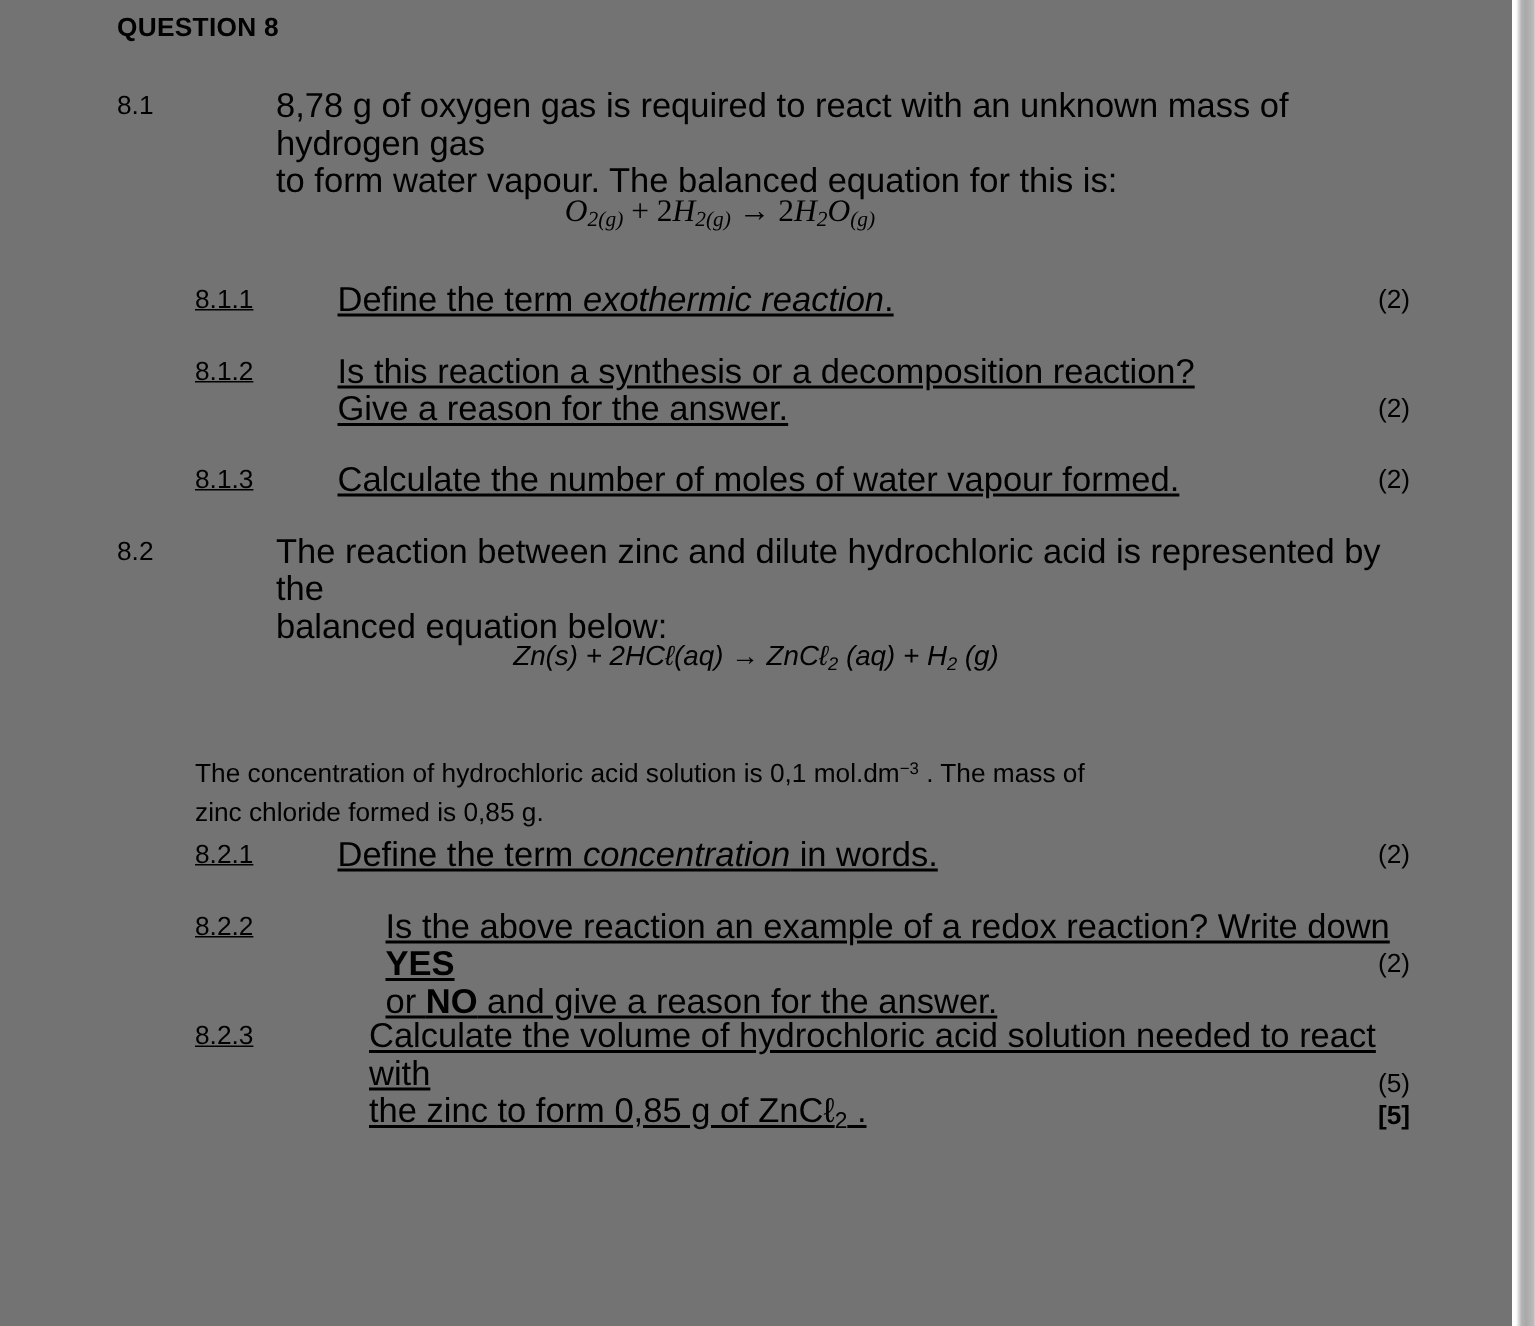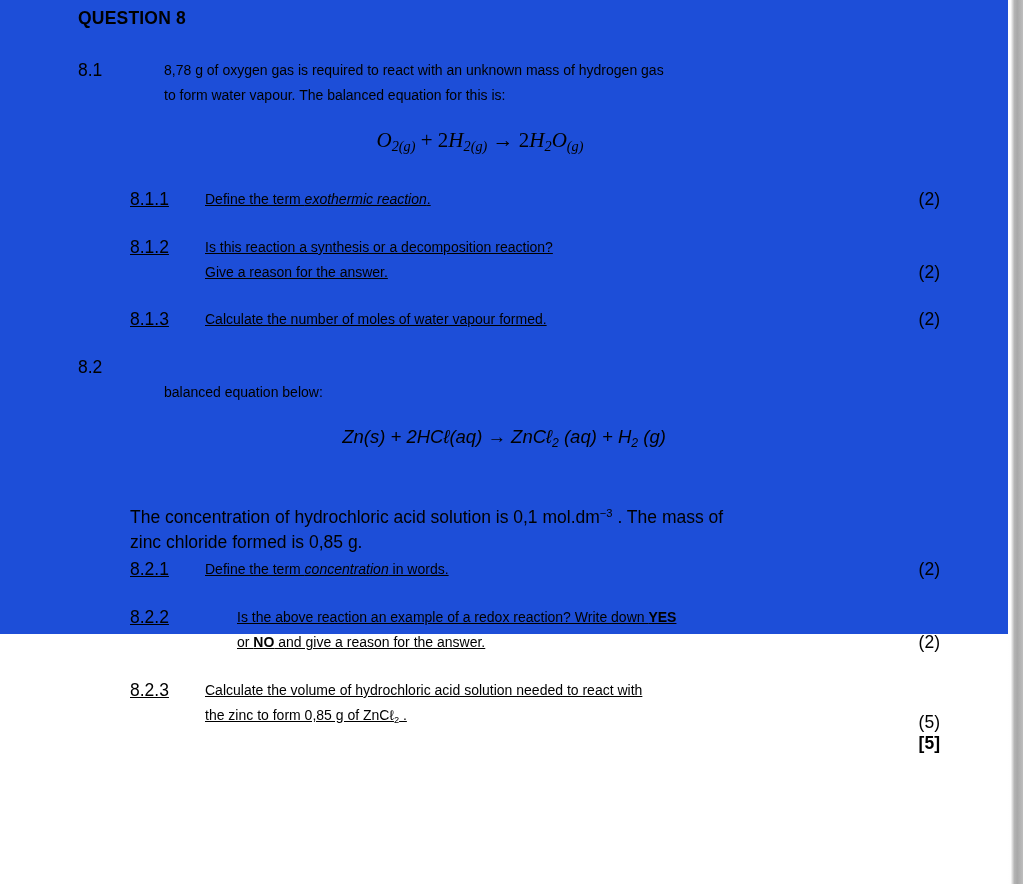--- a/index.html
+++ b/index.html
@@ -24,22 +24,22 @@
     width: 15px;
     height: 884px;
     background: linear-gradient(to right, #ffffff 0%, #fdfdfd 18%, #b4b4b4 42%, #a8a8a8 62%, #bdbdbd 100%);
   }
 
   .sheet {
     position: absolute;
     left: 0;
     top: 0;
     width: 1008px;
-    height: 634px;
-    background: #1d4ed8;
+    height: 884px;
+    background: #737373;
   }
 
   .question-heading {
     position: absolute;
     left: 78px;
     top: 8px;
     font-size: 17.5px;
     font-weight: bold;
     letter-spacing: 0.2px;
   }
@@ -50,22 +50,23 @@
     display: flex;
     align-items: flex-start;
   }
   .item .num {
     flex: 0 0 auto;
     font-size: 17.5px;
     line-height: 25px;
   }
   .item .body {
     flex: 1 1 auto;
-    font-size: 14px;
-    line-height: 25px;
+    font-size: 23px;
+    line-height: 25px;
+    margin-left: 20px;
   }
   .item .marks {
     position: absolute;
     right: 0;
     font-size: 17.5px;
     line-height: 25px;
     text-align: right;
     width: 42px;
   }
 
@@ -151,21 +152,21 @@
   #i-8-1      { top: 58px; }
   #eq-1       { top: 128px; }
   #i-8-1-1    { top: 187px; }
   #i-8-1-2    { top: 235px; }
   #i-8-1-3    { top: 307px; }
   #i-8-2      { top: 355px; }
   #eq-2       { top: 426px; }
   #p-conc     { top: 485px; }
   #i-8-2-1    { top: 557px; }
   #i-8-2-2    { top: 605px; gap: 32px; }
-  #i-8-2-3    { top: 678px; }
+  #i-8-2-3    { top: 678px; gap: 21px; }
   #total      { top: 733px; }
 </style>
 </head>
 <body>
 
 <div class="sheet">
 
   <div class="question-heading">QUESTION 8</div>
 
   <div class="item level1" id="i-8-1">
@@ -203,21 +204,21 @@
 
   <div class="item level2" id="i-8-1-3">
     <div class="num">8.1.3</div>
     <div class="body">Calculate the number of moles of water vapour formed.</div>
     <div class="marks">(2)</div>
   </div>
 
   <div class="item level1" id="i-8-2">
     <div class="num">8.2</div>
     <div class="body">
-      <br>
+      <span>The reaction between zinc and dilute hydrochloric acid is represented by the</span><br>
       <span>balanced equation below:</span>
     </div>
   </div>
 
   <div class="equation-sans" id="eq-2">
     <span>Zn(s) + 2HCℓ(aq) </span><span class="op">→</span><span> ZnCℓ</span><sub>2</sub><span> (aq) + H</span><sub>2</sub><span> (g)</span>
   </div>
 
   <div class="para" id="p-conc">
     <span>The concentration of hydrochloric acid solution is 0,1 mol.dm</span><sup class="exp">−3</sup><span> . The mass of</span><br>

